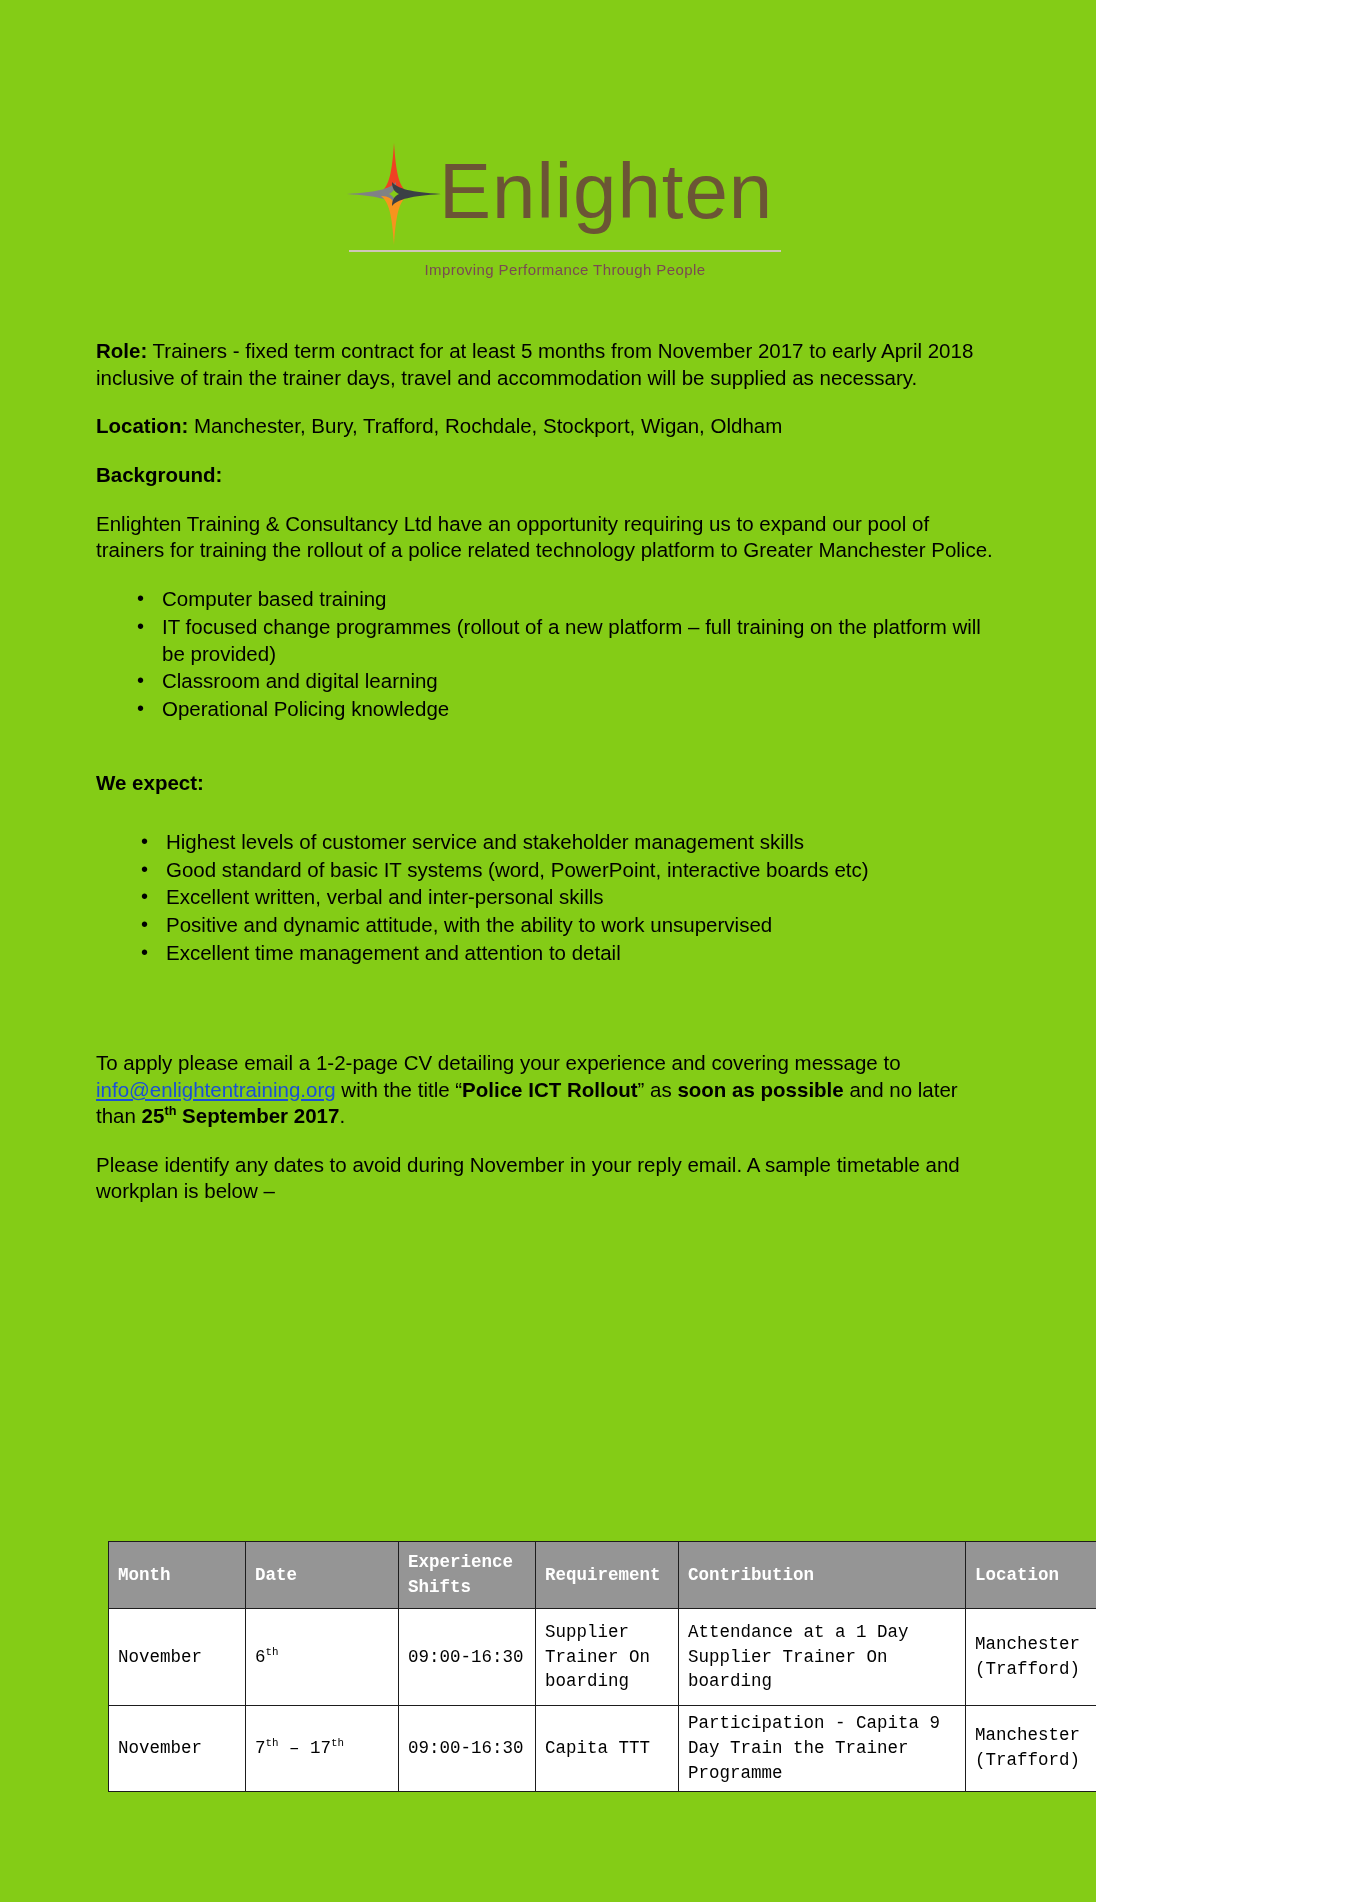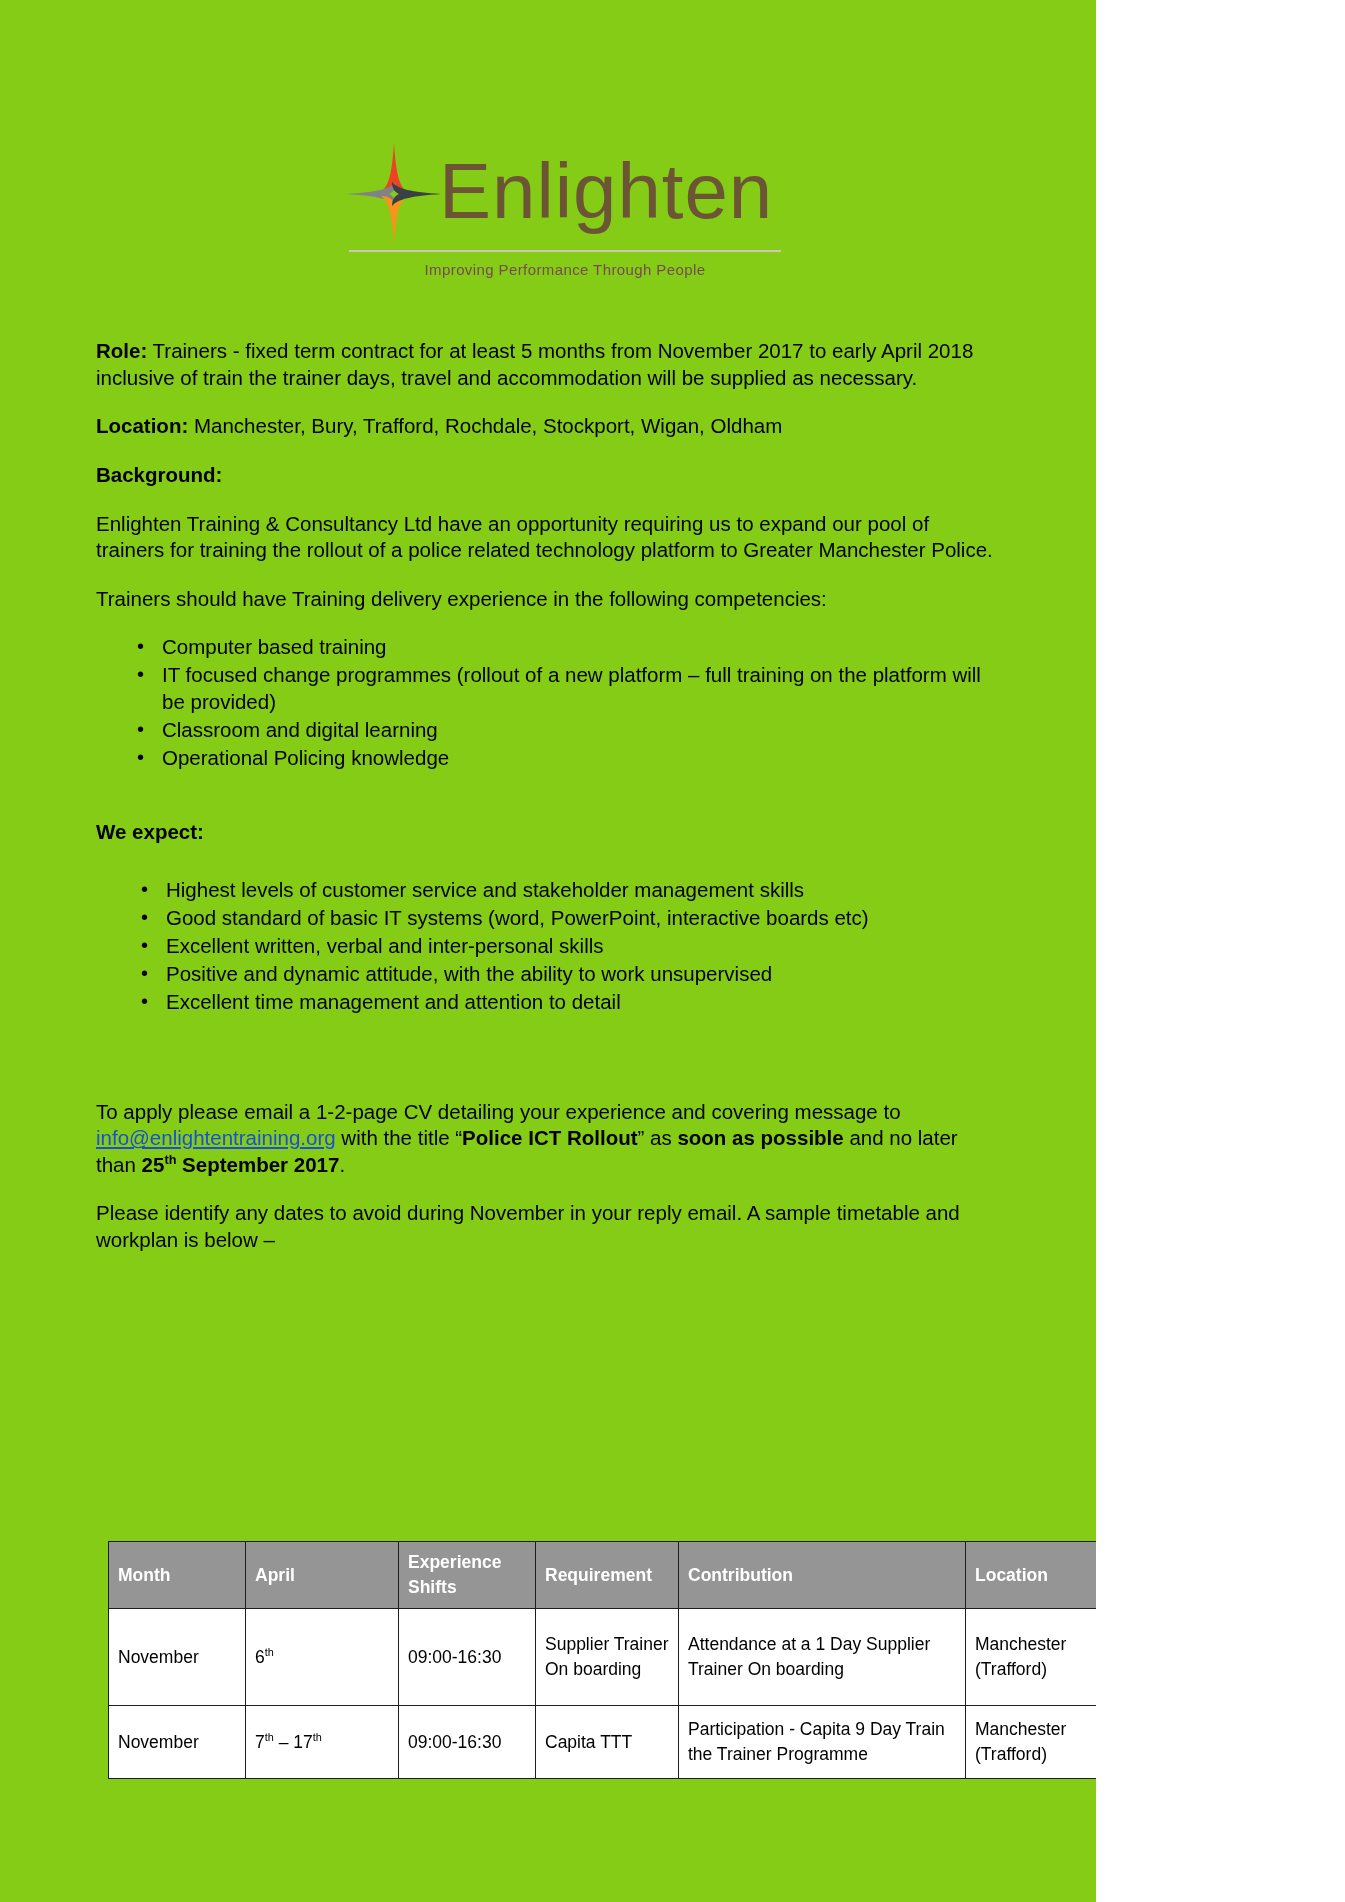--- a/index.html
+++ b/index.html
@@ -116,21 +116,21 @@
   
   .tbl-wrap {
     position: absolute;
     left: 108px;
     top: 1541px;
     width: 852px;
   }
   table.timetable {
     border-collapse: collapse;
     width: 852px;
-    font-family: Liberation Sans, sans-serif;
+    font-family: Liberation Mono, monospace;
     font-size: 17.5px;
     table-layout: fixed;
   }
   table.timetable th,
   table.timetable td {
     border: 1.6px solid #1d1d1d;
     padding: 5px 9px;
     vertical-align: middle;
     line-height: 1.42;
   }
@@ -188,21 +188,20 @@
 
     <p class="para">
       <span class="b">Location:</span><span> Manchester, Bury, Trafford, Rochdale, Stockport, Wigan, Oldham</span>
     </p>
 
     <p class="para b">Background:</p>
 
     <p class="para">Enlighten Training &amp; Consultancy Ltd have an opportunity requiring us to expand our pool of trainers for training the rollout of a police related technology platform to Greater Manchester Police.</p>
 
 
-    <p class="para">Trainers should have Training delivery experience in the following competencies:</p>
 
     <ul class="bullets wide">
       <li><span class="bullet-dot">•</span><span>Computer based training</span></li>
       <li><span class="bullet-dot">•</span><span>IT focused change programmes (rollout of a new platform – full training on the platform will be provided)</span></li>
       <li><span class="bullet-dot">•</span><span>Classroom and digital learning</span></li>
       <li><span class="bullet-dot">•</span><span>Operational Policing knowledge</span></li>
     </ul>
 
     <div class="spacer-lg"></div>
 
@@ -226,21 +225,21 @@
 
     <p class="para tight">Please identify any dates to avoid during November in your reply email. A sample timetable and workplan is below –</p>
 
   </div>
 
   <div class="tbl-wrap">
     <table class="timetable">
       <thead>
         <tr>
           <th class="col-month">Month</th>
-          <th class="col-date">April</th>
+          <th class="col-date">Date</th>
           <th class="col-shifts">
             <span>Experience</span><br>
             <span>Shifts</span>
           </th>
           <th class="col-req">Requirement</th>
           <th class="col-contrib">Contribution</th>
           <th class="col-loc">Location</th>
         </tr>
       </thead>
       <tbody>

